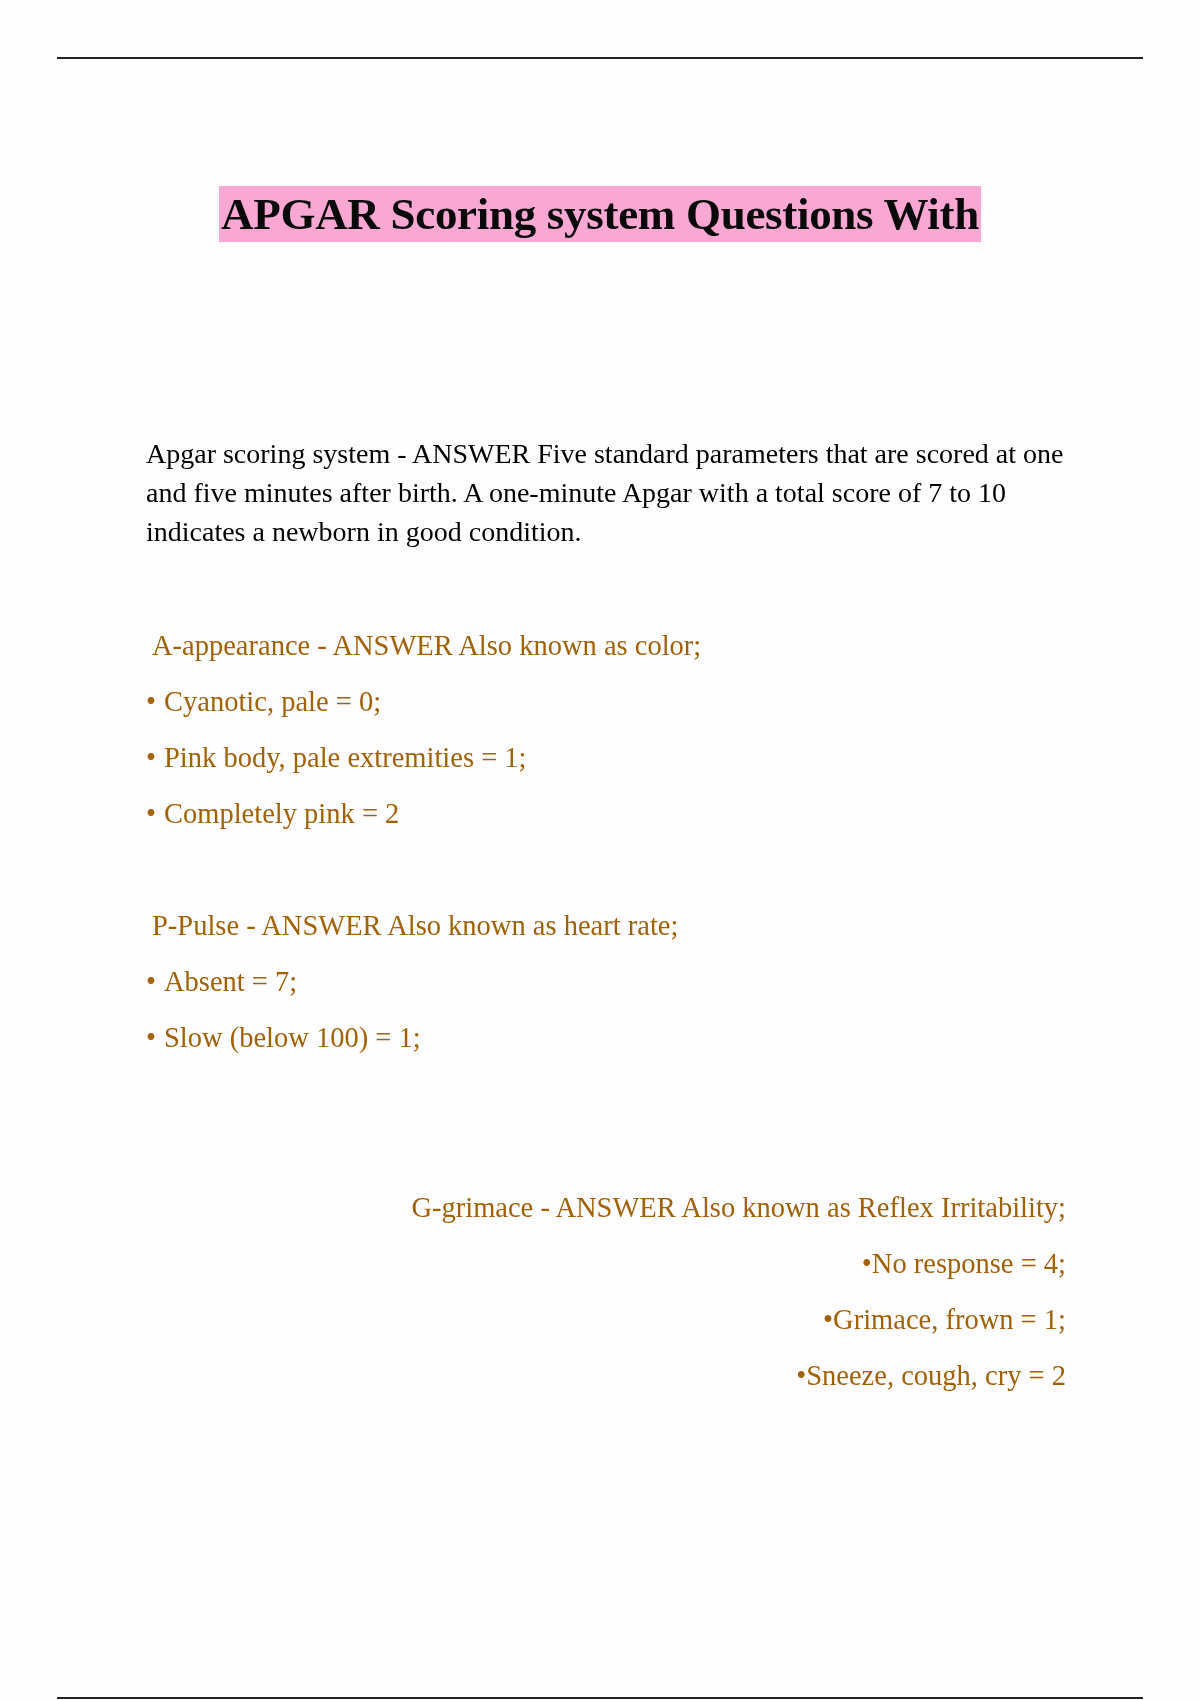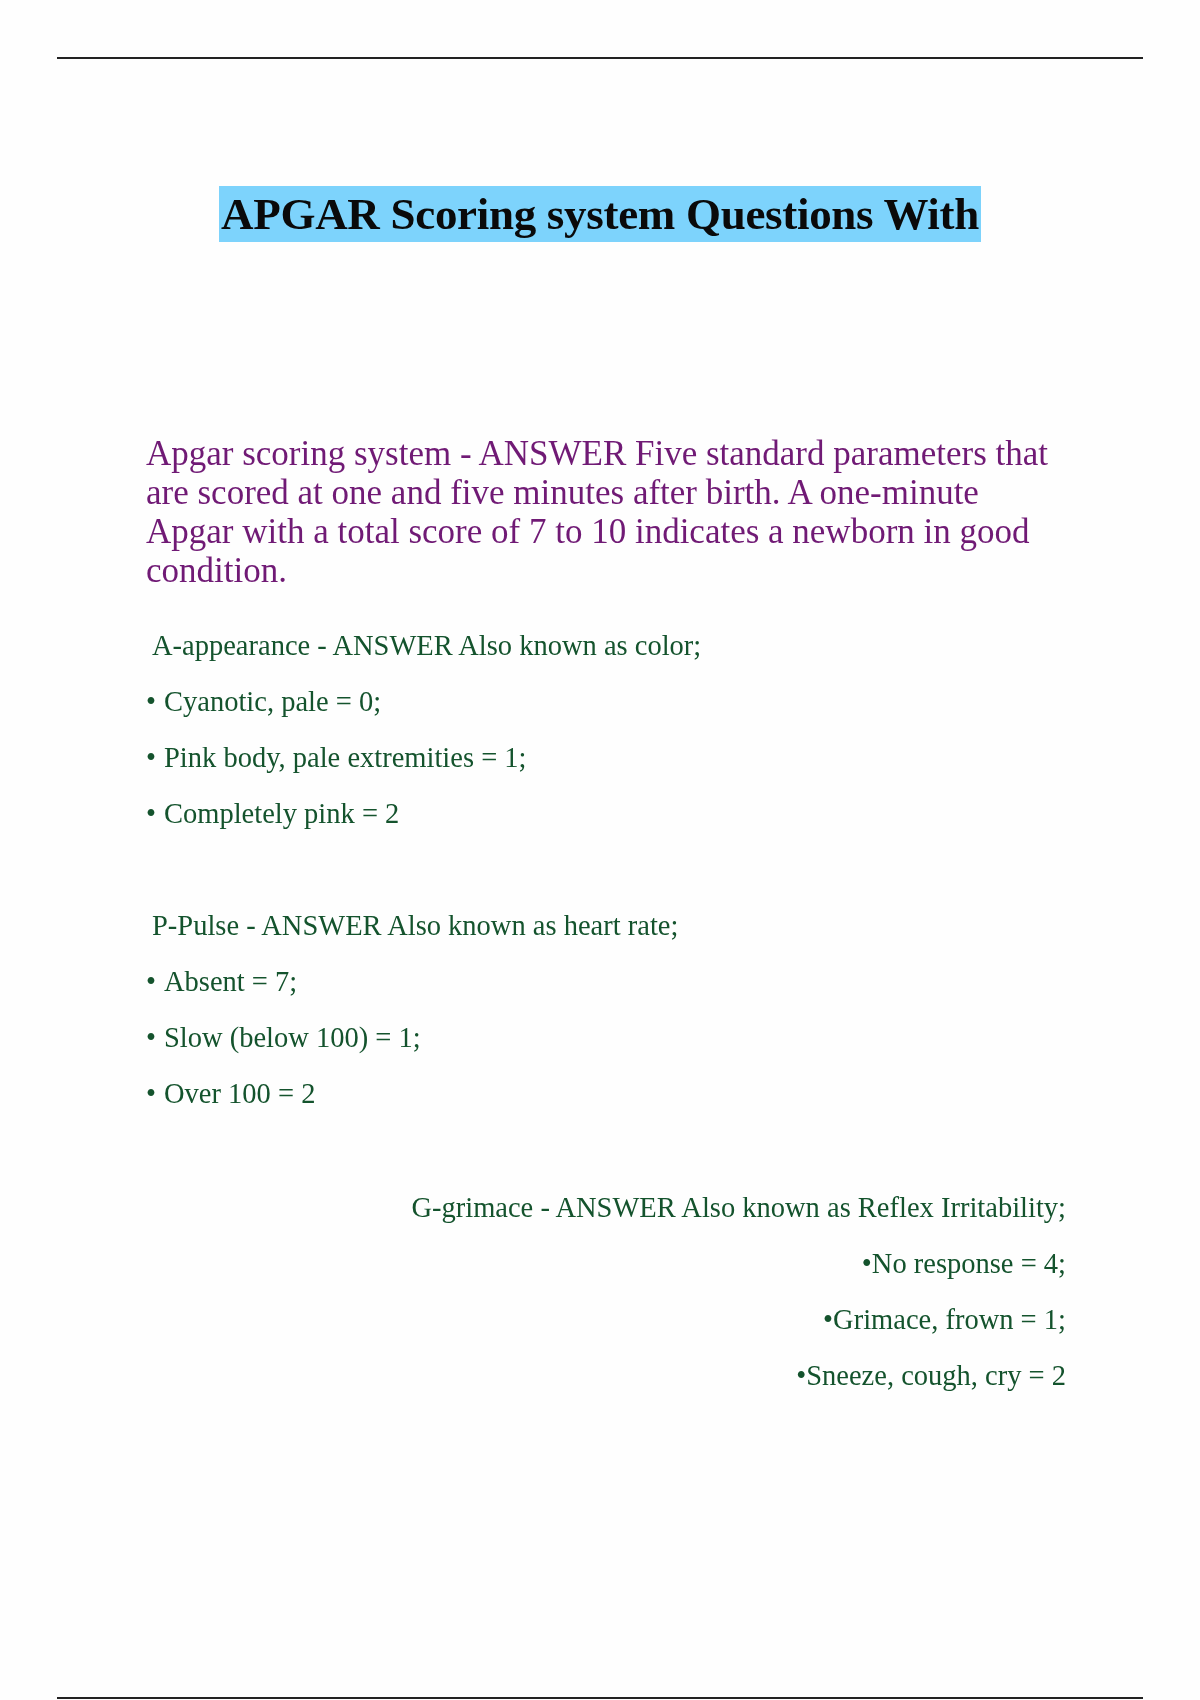--- a/index.html
+++ b/index.html
@@ -30,44 +30,44 @@
       top: 184px;
       left: 0;
       width: 1200px;
       text-align: center;
       font-weight: bold;
       font-size: 45px;
       line-height: 60px;
       color: #0a0a0a;
     }
     .title .hl {
-      background: #7dd3fc;
+      background: #f9a8d4;
       padding: 0 2px;
       display: inline-block;
       line-height: 56px;
       margin-bottom: 4px;
       letter-spacing: -0.3px;
     }
 
     .para {
       position: absolute;
       left: 146px;
       width: 920px;
-      font-size: 35px;
+      font-size: 28px;
       line-height: 39px;
-      color: #701a75;
+      color: #000000;
     }
     .intro { top: 434px; }
 
     .section {
       position: absolute;
       left: 146px;
       width: 920px;
       font-size: 28.5px;
-      color: #14532d;
+      color: #a16207;
     }
     .section .heading {
       padding-left: 6px;
       line-height: 40px;
     }
     .section .item {
       line-height: 40px;
       margin-top: 16px;
     }
     .section .item .bullet {
@@ -93,21 +93,20 @@
   <div class="heading">A-appearance - ANSWER Also known as color;</div>
   <div class="item"><span class="bullet">•</span><span>Cyanotic, pale = 0;</span></div>
   <div class="item"><span class="bullet">•</span><span>Pink body, pale extremities = 1;</span></div>
   <div class="item"><span class="bullet">•</span><span>Completely pink = 2</span></div>
 </div>
 
 <div class="section sec-p">
   <div class="heading">P-Pulse - ANSWER Also known as heart rate;</div>
   <div class="item"><span class="bullet">•</span><span>Absent = 7;</span></div>
   <div class="item"><span class="bullet">•</span><span>Slow (below 100) = 1;</span></div>
-  <div class="item"><span class="bullet">•</span><span>Over 100 = 2</span></div>
 </div>
 
 <div class="section sec-g">
   <div class="heading">G-grimace - ANSWER Also known as Reflex Irritability;</div>
   <div class="item"><span class="bullet">•</span><span>No response = 4;</span></div>
   <div class="item"><span class="bullet">•</span><span>Grimace, frown = 1;</span></div>
   <div class="item"><span class="bullet">•</span><span>Sneeze, cough, cry = 2</span></div>
 </div>
 
 <div class="rule bottom"></div>

